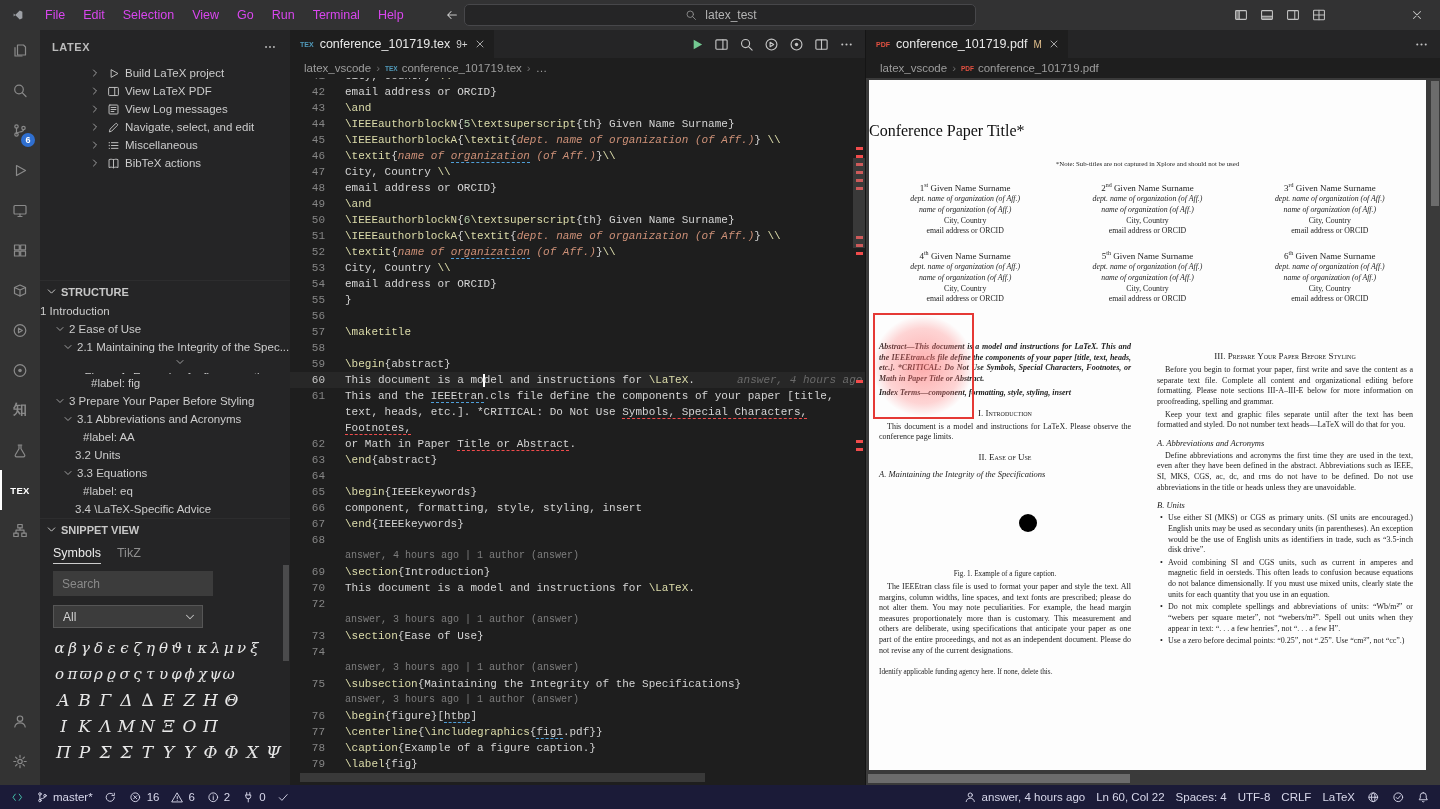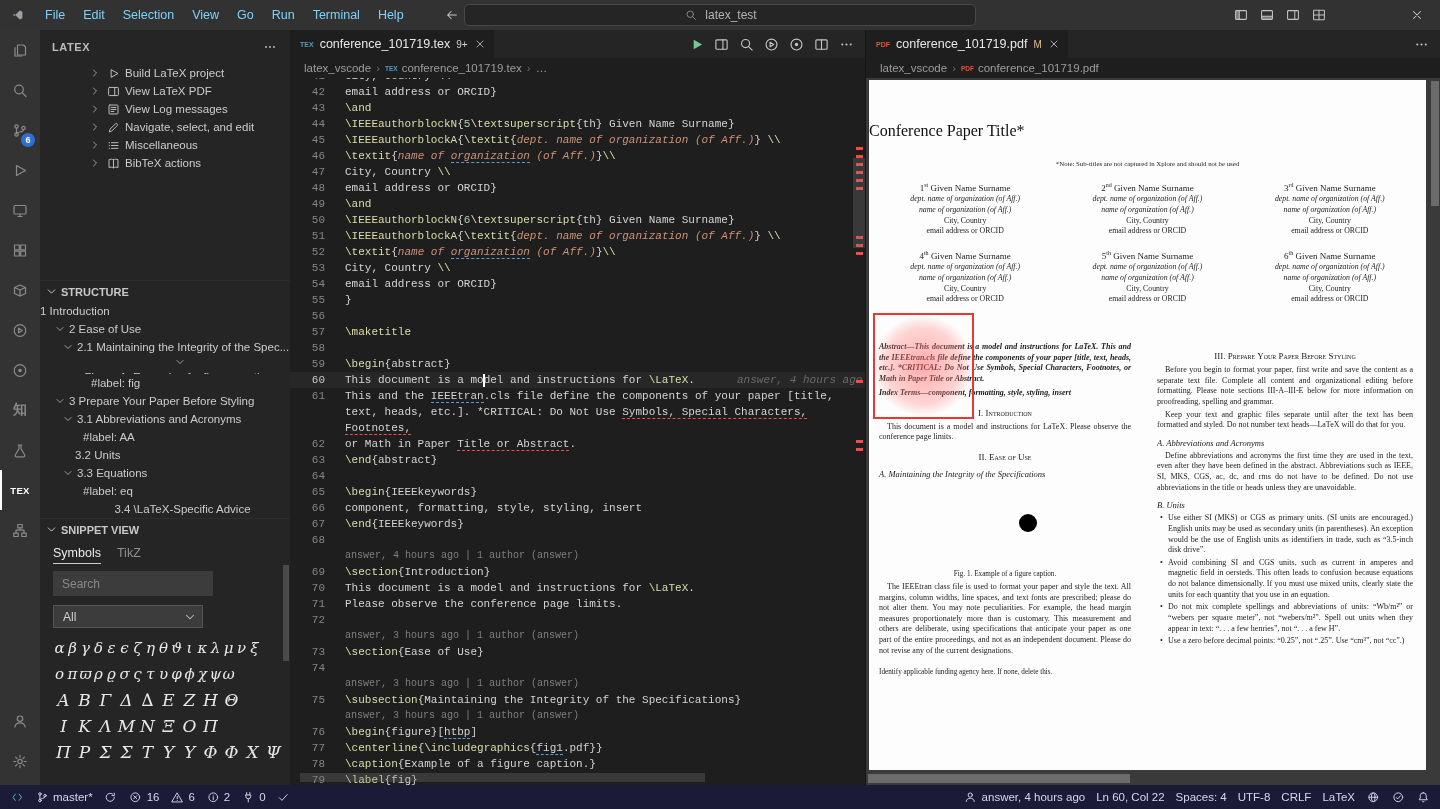--- a/index.html
+++ b/index.html
@@ -5,21 +5,21 @@
   *{margin:0;padding:0;box-sizing:border-box;}
   html,body{width:1440px;height:809px;overflow:hidden;}
   body{background:#1e1e1e;font-family:"Liberation Sans","DejaVu Sans",sans-serif;color:#cccccc;font-size:12px;}
   .ic{display:inline-flex;align-items:center;justify-content:center;width:16px;height:16px;flex:none;}
   .ic svg{width:14px;height:14px;}
 
   
   .titlebar{height:30px;background:#323233;display:flex;align-items:center;position:relative;z-index:5;}
   .app-logo{width:36px;display:flex;justify-content:center;color:#9da0a6;}
   #menus{display:flex;}
-  .menu-item{padding:0 9px;font-size:12.5px;color:#7dd3fc;line-height:30px;cursor:default;}
+  .menu-item{padding:0 9px;font-size:12.5px;color:#d946ef;line-height:30px;cursor:default;}
   .nav-arrows{position:absolute;left:444px;display:flex;gap:12px;color:#c8c8c8;}
   .nav-arrows .dim{color:#7a7a7a;}
   .searchbox{position:absolute;left:50%;top:4px;transform:translateX(-50%);width:512px;height:22px;background:#252526;border:1px solid #47474a;border-radius:5px;display:flex;align-items:center;justify-content:center;gap:6px;color:#b4b4b4;font-size:12px;}
   .searchbox .ic{color:#8f8f8f;}
   .searchbox .ic svg{width:12px;height:12px;}
   .tb-right{position:absolute;right:0;display:flex;align-items:center;height:100%;}
   .tb-btn{width:26px;height:30px;display:flex;align-items:center;justify-content:center;color:#c2c2c2;}
   .tb-close{margin-left:72px;margin-right:10px;}
 
   
@@ -502,21 +502,21 @@
           <span class="tw">
             <svg viewBox="0 0 16 16" fill="none" stroke="currentColor" stroke-width="1.2" stroke-linecap="round" stroke-linejoin="round">
               <path d="M4 6l4 4 4-4"></path>
             </svg>
           </span>
           <span class="lbl">3.3 Equations</span>
         </div>
         <div class="tree-item" style="padding-left: 43px;">
           <span class="lbl">#label: eq</span>
         </div>
-        <div class="tree-item" style="padding-left: 35px; justify-content: center;">
+        <div class="tree-item" style="padding-left: 35px;">
           <span class="lbl">3.4 \LaTeX-Specific Advice</span>
         </div>
       </div>
     <div class="sect-h">
       <span class="ic">
           <svg viewBox="0 0 16 16" fill="none" stroke="currentColor" stroke-width="1.2" stroke-linecap="round" stroke-linejoin="round">
             <path d="M4 6l4 4 4-4"></path>
           </svg>
         </span>
       <span>SNIPPET VIEW</span>
@@ -801,24 +801,20 @@
             <div class="codeline"></div>
           </div>
           <div class="ann-row">answer, 4 hours ago | 1 author (answer)</div>
           <div class="row">
             <div class="gutter">69</div>
             <div class="codeline"><span class="tok c">\section</span><span class="tok t">{Introduction}</span></div>
           </div>
           <div class="row">
             <div class="gutter">70</div>
             <div class="codeline"><span class="tok t">This document is a model and instructions for </span><span class="tok c">\LaTeX</span><span class="tok t">.</span></div>
-          </div>
-          <div class="row">
-            <div class="gutter">71</div>
-            <div class="codeline"><span class="tok t">Please observe the conference page limits.</span></div>
           </div>
           <div class="row">
             <div class="gutter">72</div>
             <div class="codeline"></div>
           </div>
           <div class="ann-row">answer, 3 hours ago | 1 author (answer)</div>
           <div class="row">
             <div class="gutter">73</div>
             <div class="codeline"><span class="tok c">\section</span><span class="tok t">{Ease of Use}</span></div>
           </div>

